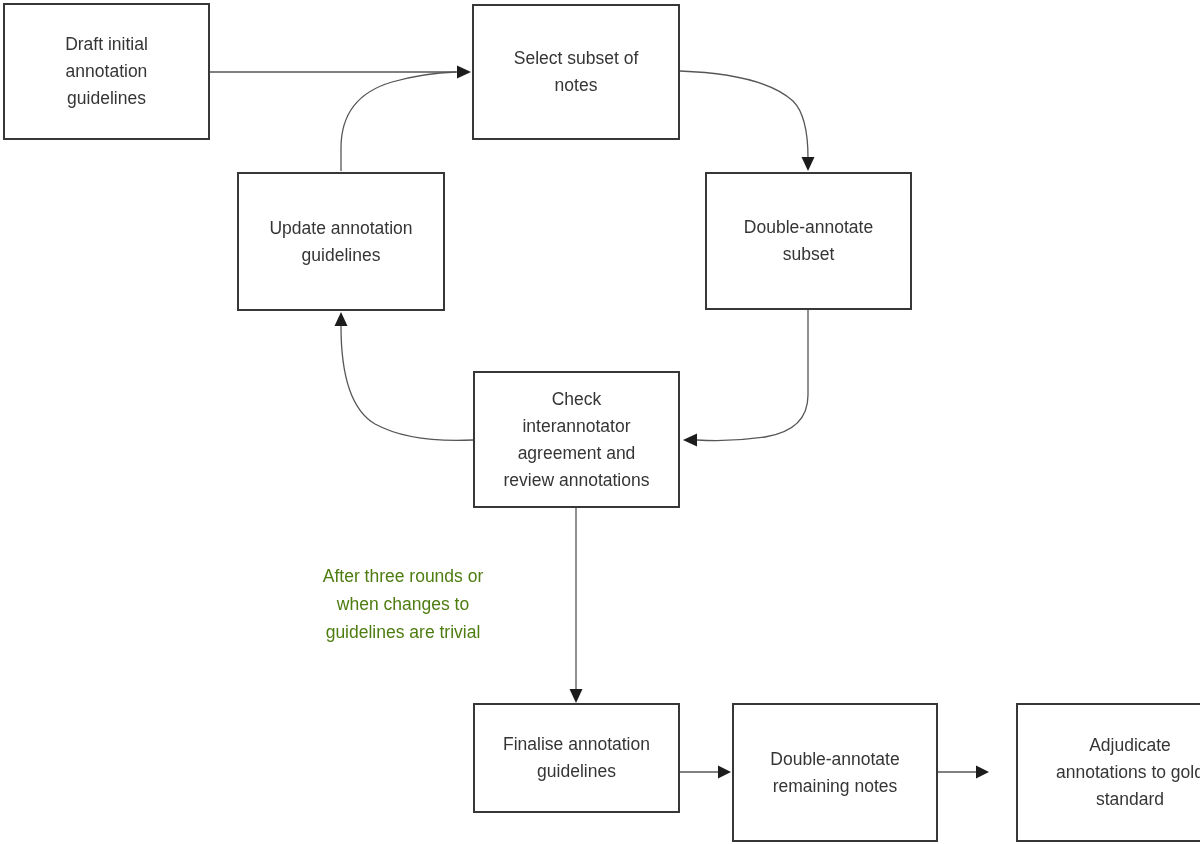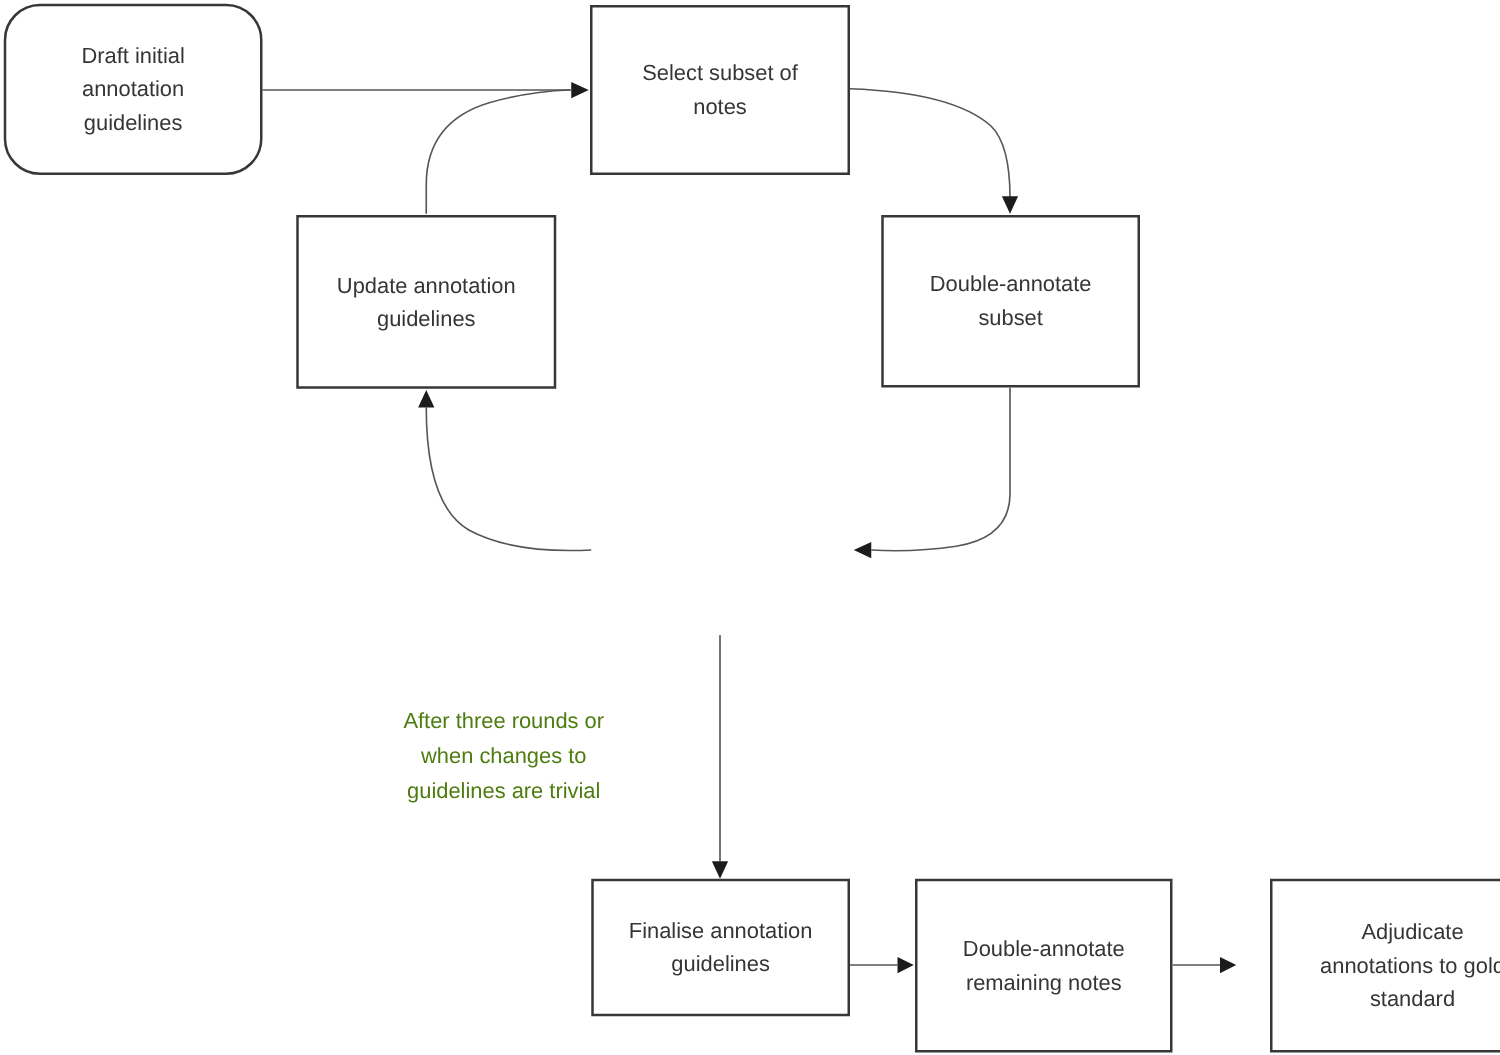--- a/index.html
+++ b/index.html
@@ -72,41 +72,47 @@
     <path d="M 576 508 V 689" fill="none" stroke="#565656" stroke-width="1.3"></path>
     <polygon points="569.5,689 582.5,689 576,703" fill="#1c1c1c"></polygon>
 
     <path d="M 680 772 H 718" fill="none" stroke="#565656" stroke-width="1.3"></path>
     <polygon points="718,765.5 718,778.5 731,772" fill="#1c1c1c"></polygon>
 
     <path d="M 938 772 H 976" fill="none" stroke="#565656" stroke-width="1.3"></path>
     <polygon points="976,765.5 976,778.5 989,772" fill="#1c1c1c"></polygon>
   </svg>
 
-  <div class="node" style="left:3px;   top:3px;   width:207px; height:137px;border-radius:29px;">
+  <div class="node" style="left:3px;   top:3px;   width:207px; height:137px;">
     <span class="label">Draft initial
 annotation
 guidelines</span>
   </div>
 
   <div class="node" style="left:472px; top:4px;   width:208px; height:136px;">
     <span class="label">Select subset of
 notes</span>
   </div>
 
   <div class="node" style="left:237px; top:172px; width:208px; height:139px;">
     <span class="label">Update annotation
 guidelines</span>
   </div>
 
   <div class="node" style="left:705px; top:172px; width:207px; height:138px;">
     <span class="label">Double-annotate
 subset</span>
   </div>
 
+  <div class="node" style="left:473px; top:371px; width:207px; height:137px;">
+    <span class="label">Check
+interannotator
+agreement and
+review annotations</span>
+  </div>
 
   <div class="node" style="left:473px; top:703px; width:207px; height:110px;">
     <span class="label">Finalise annotation
 guidelines</span>
   </div>
 
   <div class="node" style="left:732px; top:703px; width:206px; height:139px;">
     <span class="label">Double-annotate
 remaining notes</span>
   </div>

